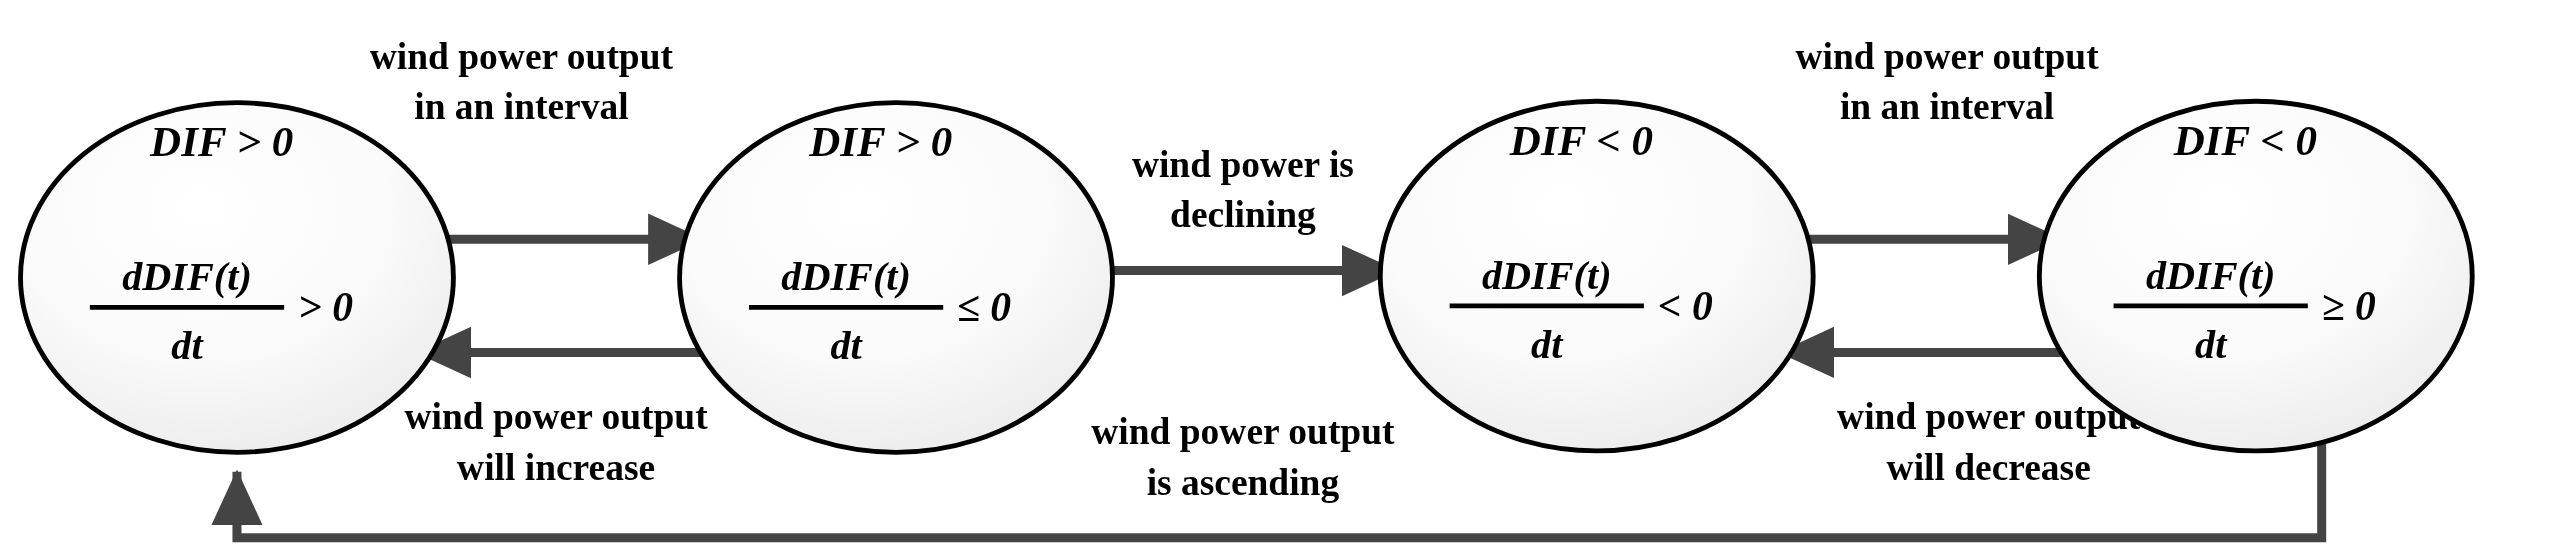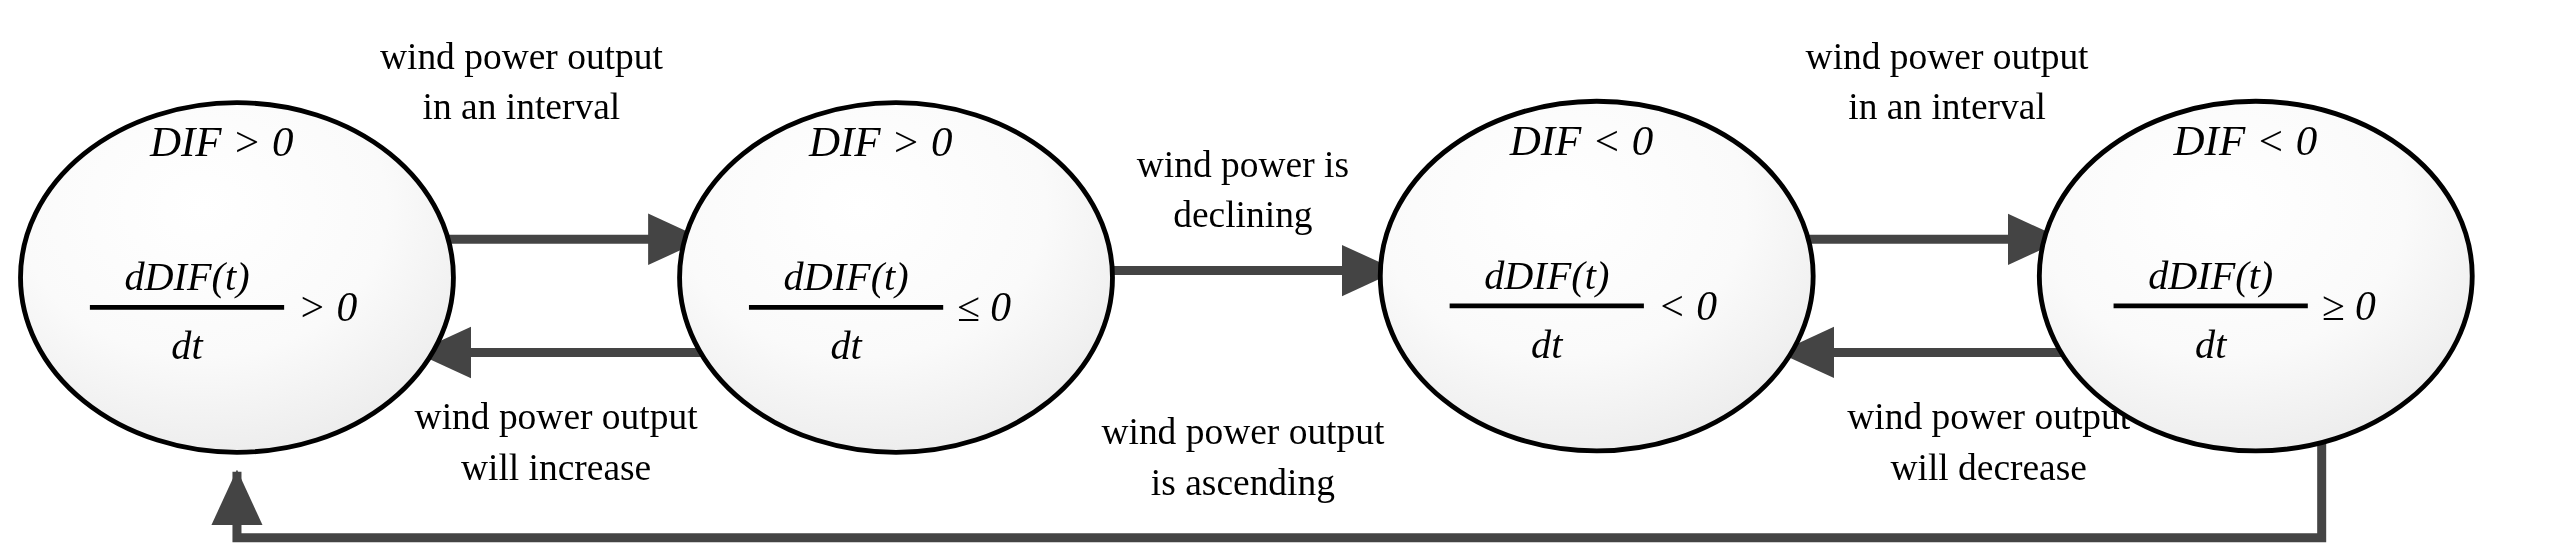--- a/index.html
+++ b/index.html
@@ -1,18 +1,18 @@
 <!DOCTYPE html>
 <html style="font-size:11px"><head>
 <meta charset="utf-8">
 <style>
   html,body{margin:0;padding:0;background:#ffffff;}
   body{width:2576px;height:555px;overflow:hidden;
        font-family:"Liberation Serif","DejaVu Serif",serif;}
-  #stage{position:relative;width:2576px;height:555px;background:#fff;}
+  #stage{position:relative;width:2576px;height:555px;background:#fff;font-weight:bold;}
   svg{display:block;}
   text{font-family:"Liberation Serif","DejaVu Serif",serif;fill:#000;}
   .edge-label{font-size:54px;text-anchor:middle;}
   .st-cond{font-size:62px;font-style:italic;text-anchor:middle;}
   .frac-top{font-size:58px;font-style:italic;text-anchor:middle;}
   .frac-bot{font-size:58px;font-style:italic;text-anchor:middle;}
   .rel{font-size:60px;font-style:italic;}
 </style>
 </head>
 <body>

